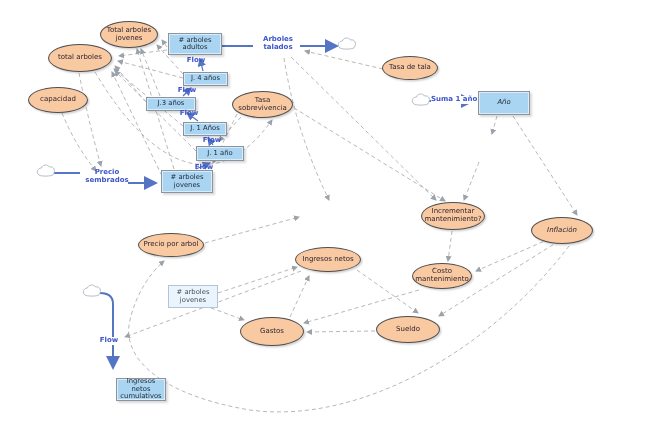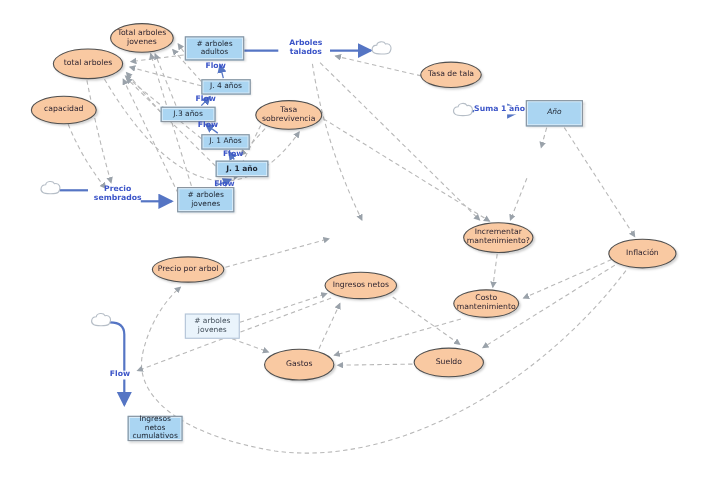--- a/index.html
+++ b/index.html
@@ -94,32 +94,32 @@
     <use href="#cloudShape" x="421" y="101"></use>
     <use href="#cloudShape" x="92" y="292"></use>
   </svg>
 
   <div class="node var" style="left:100px;top:21px;width:58px;height:27px;">Total arboles jovenes</div>
   <div class="node var" style="left:48px;top:44px;width:64px;height:28px;">total arboles</div>
   <div class="node var" style="left:28px;top:87px;width:60px;height:26px;">capacidad</div>
   <div class="node var" style="left:232px;top:91px;width:61px;height:27px;">Tasa sobrevivencia</div>
   <div class="node var" style="left:382px;top:56px;width:56px;height:24px;">Tasa de tala</div>
   <div class="node var" style="left:421px;top:202px;width:64px;height:28px;">Incrementar mantenimiento?</div>
-  <div class="node var" style="left:553px;top:217px;width:62px;height:27px;">Inflación</div>
+  <div class="node var" style="left:531px;top:217px;width:62px;height:27px;font-style:italic;">Inflación</div>
   <div class="node var" style="left:295px;top:247px;width:66px;height:25px;">Ingresos netos</div>
   <div class="node var" style="left:412px;top:263px;width:60px;height:26px;">Costo mantenimiento</div>
   <div class="node var" style="left:138px;top:233px;width:66px;height:24px;">Precio por arbol</div>
   <div class="node var" style="left:240px;top:317px;width:64px;height:29px;">Gastos</div>
   <div class="node var" style="left:376px;top:316px;width:64px;height:27px;">Sueldo</div>
 
   <div class="node stock" style="left:168px;top:33px;width:54px;height:22px;"># arboles adultos</div>
   <div class="node stock" style="left:183px;top:72px;width:45px;height:14px;">J. 4 años</div>
   <div class="node stock" style="left:146px;top:97px;width:50px;height:14px;">J.3 años</div>
   <div class="node stock" style="left:183px;top:122px;width:44px;height:14px;">J. 1 Años</div>
-  <div class="node stock" style="left:196px;top:146px;width:48px;height:15px;font-weight:bold;">J. 1 año</div>
+  <div class="node stock" style="left:196px;top:146px;width:48px;height:15px;">J. 1 año</div>
   <div class="node stock" style="left:161px;top:170px;width:52px;height:23px;"># arboles jovenes</div>
   <div class="node stock italic" style="left:478px;top:91px;width:52px;height:24px;">Año</div>
   <div class="node stock" style="left:116px;top:378px;width:50px;height:23px;">Ingresos netos cumulativos</div>
 
   <div class="node stock ghost" style="left:168px;top:285px;width:50px;height:23px;"># arboles jovenes</div>
 
   <div class="flowlabel" style="left:252px;top:36px;width:52px;">Arboles talados</div>
   <div class="flowlabel" style="left:79px;top:169px;width:56px;">Precio sembrados</div>
   <div class="flowlabel bgwhite" style="left:431px;top:96px;width:44px;white-space:nowrap;">Suma 1 año</div>
   <div class="flowlabel" style="left:185px;top:57px;width:22px;">Flow</div>

